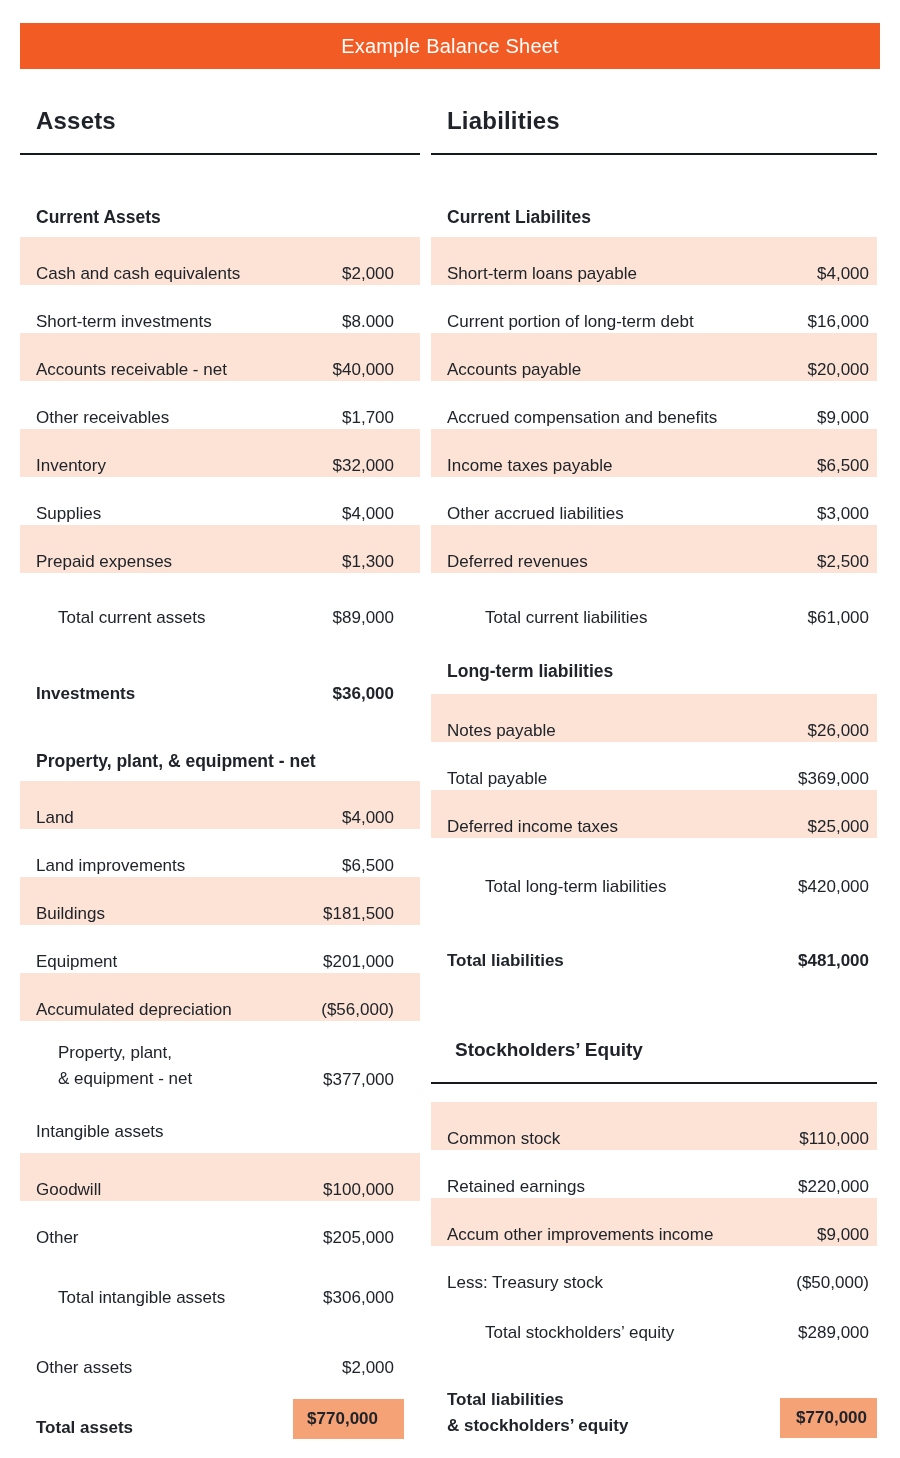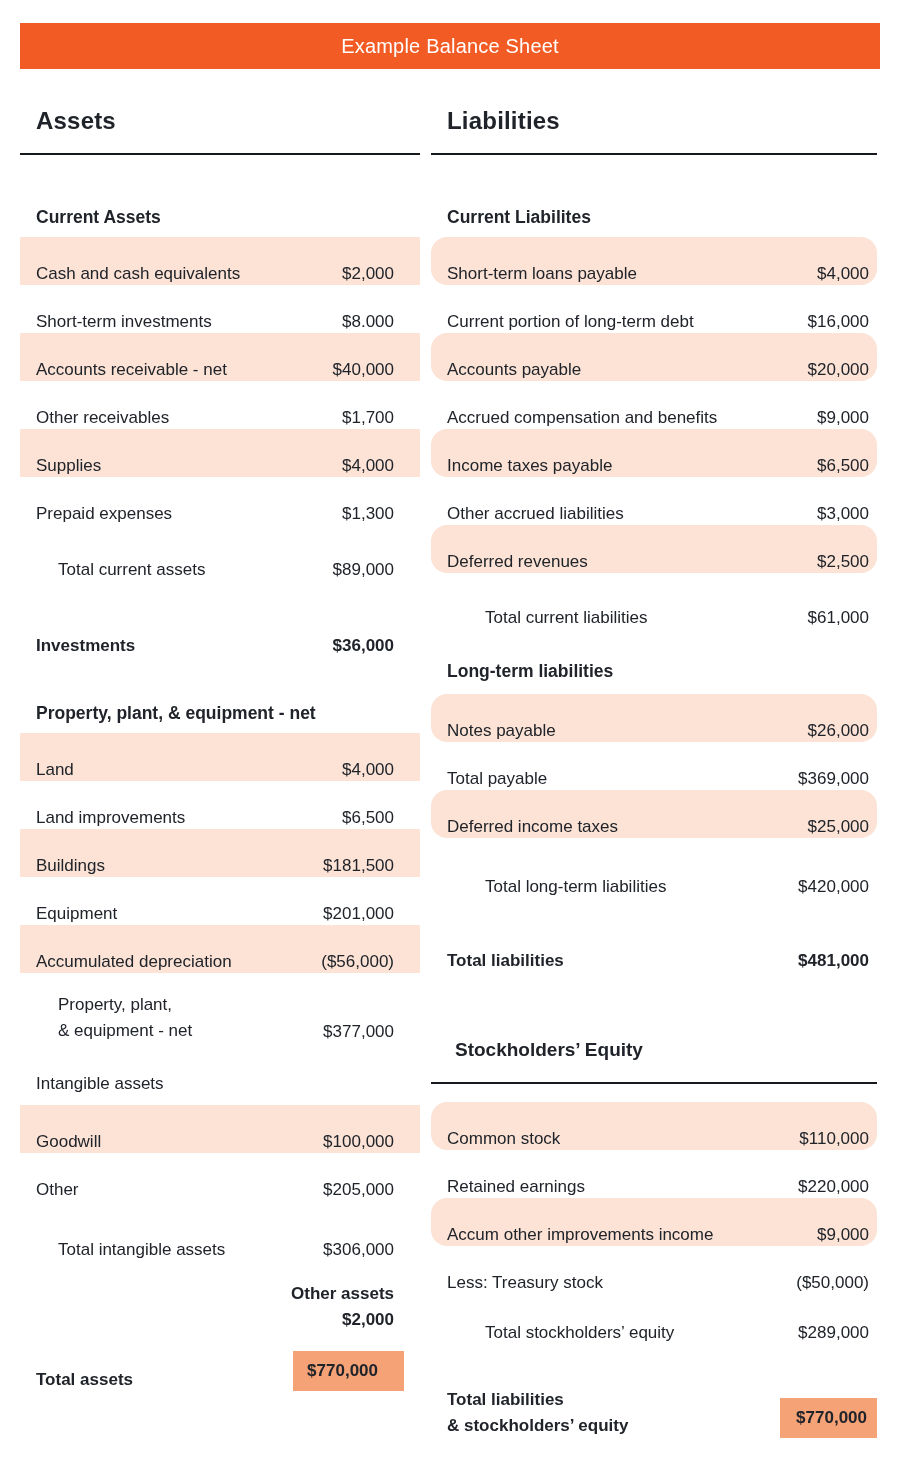--- a/index.html
+++ b/index.html
@@ -32,32 +32,32 @@
   .section-label{font-size:17px;font-weight:400;line-height:22px;padding-left:16px;margin:30px 0 10px 0;}
   .sub-heading{
     font-size:19px;font-weight:700;line-height:24px;
     padding:0 0 20px 24px;border-bottom:2px solid var(--rule);margin:66px 0 18px 0;
   }
   .row{
     min-height:48px;display:flex;align-items:flex-end;justify-content:space-between;
     font-size:17px;line-height:22px;
   }
   .col-left .row{padding:0 26px 0 16px;}
-  .col-right .row{padding:0 8px 0 16px;border-radius:16px;}
+  .col-right .row{padding:0 8px 0 16px;}
   .striped .row:nth-child(odd){background:var(--row-bg);}
   .value{white-space:nowrap;text-align:right;margin-left:8px;}
   .total{font-weight:400;}
   .col-left .indent{padding-left:38px;}
   .col-right .indent{padding-left:54px;}
   .mt-total{margin-top:8px;}
   .investments-row{margin-top:28px;font-weight:700;}
   .ppe-title{margin-top:46px;}
   .ppe-total{margin-top:6px;min-height:64px;}
   .intangible-total{margin-top:12px;}
-  .other-assets-row{margin-top:22px;font-weight:700;flex-direction:column;}
+  .other-assets-row{margin-top:22px;font-weight:400;}
   .grand-left{margin-top:12px;font-weight:700;}
   .lt-title{margin-top:32px;margin-bottom:12px;}
   .lt-total{margin-top:12px;}
   .total-liab-row{margin-top:26px;font-weight:700;}
   .equity-total{margin-top:2px;}
   .grand-right{margin-top:28px;font-weight:700;min-height:66px;}
   .label2{display:flex;flex-direction:column;line-height:1.5;}
   .grand{font-weight:700;}
   .col-left .grand{padding-right:16px;}
   .col-right .grand{padding-right:0;}
@@ -96,20 +96,24 @@
           <div class="row">
             <span class="label">Accounts receivable - net</span>
             <span class="value">$40,000</span>
           </div>
 
           <div class="row">
             <span class="label">Other receivables</span>
             <span class="value">$1,700</span>
           </div>
 
+          <div class="row">
+            <span class="label">Inventory</span>
+            <span class="value">$32,000</span>
+          </div>
 
           <div class="row">
             <span class="label">Supplies</span>
             <span class="value">$4,000</span>
           </div>
 
           <div class="row">
             <span class="label">Prepaid expenses</span>
             <span class="value">$1,300</span>
           </div>

